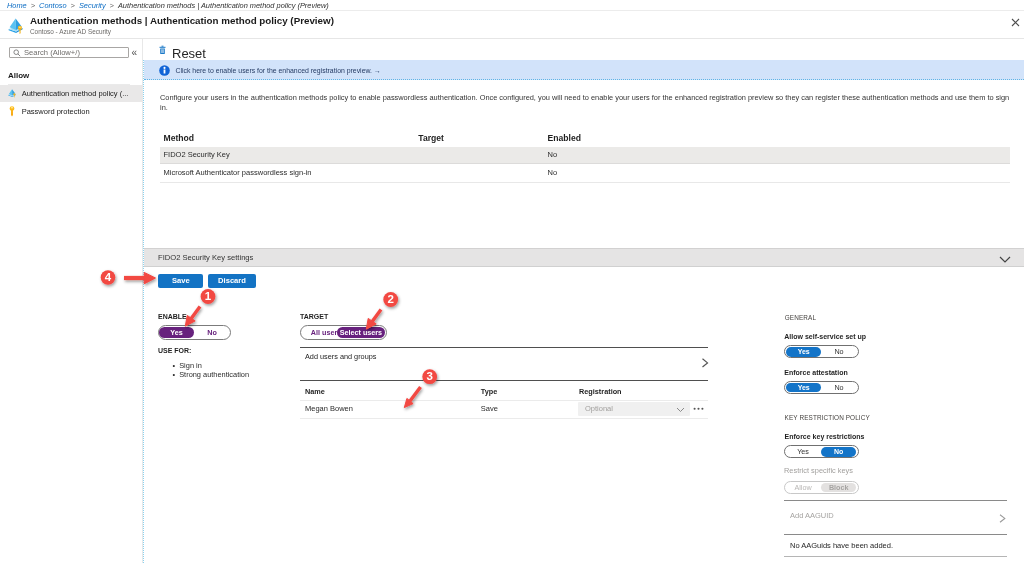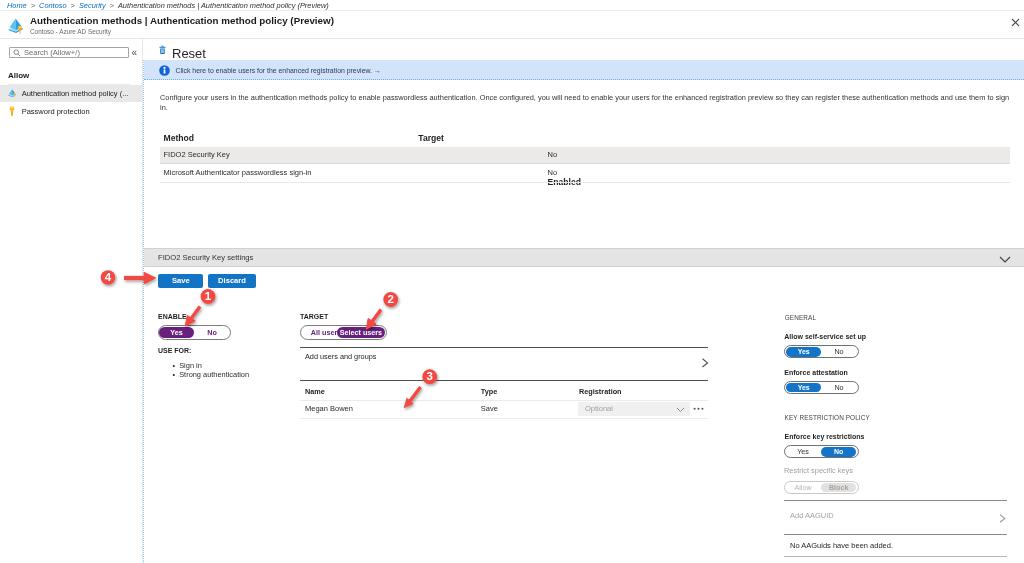--- a/index.html
+++ b/index.html
@@ -97,21 +97,21 @@
   <circle cx="5.5" cy="2.9" r="1.05" fill="#fff"></circle>
 </svg>
 <div class="abs" style="left:175.5px;top:67px;font-size:6.9px;color:#1f355e;">Click here to enable users for the enhanced registration preview. →</div>
 
 <div class="abs" style="left:143px;top:60px;width:0;height:503px;border-left:1px dotted #8ad2ef;"></div>
 
 <div class="abs" style="left:160px;top:93px;width:852px;font-size:7.4px;color:#333;line-height:10px;">Configure your users in the authentication methods policy to enable passwordless authentication. Once configured, you will need to enable your users for the enhanced registration preview so they can register these authentication methods and use them to sign<br>in.</div>
 
 <div class="abs lbl2" style="left:163.5px;top:133px;">Method</div>
 <div class="abs lbl2" style="left:418.3px;top:133px;">Target</div>
-<div class="abs lbl2" style="left:547.5px;top:133px;margin-top:44px;">Enabled</div>
+<div class="abs lbl2" style="left:547.5px;top:133px;">Enabled</div>
 <div class="abs" style="left:160.3px;top:147.4px;width:850.2px;height:17px;background:#ebeae8;border-bottom:1px solid #dcdbda;"></div>
 <div class="abs" style="left:163.5px;top:146.8px;font-size:7.5px;line-height:15.2px;color:#2b2b2b;">FIDO2 Security Key</div>
 <div class="abs" style="left:547.5px;top:146.8px;font-size:7.5px;line-height:15.2px;color:#2b2b2b;">No</div>
 <div class="abs" style="left:163.5px;top:165px;font-size:7.5px;line-height:16.5px;color:#2b2b2b;">Microsoft Authenticator passwordless sign-in</div>
 <div class="abs" style="left:547.5px;top:165px;font-size:7.5px;line-height:16.5px;color:#2b2b2b;">No</div>
 <div class="abs hline" style="left:160.3px;top:182px;width:850.2px;border-color:#e8e8e8;"></div>
 
 <div class="abs" style="left:143.5px;top:248px;width:880.5px;height:19px;background:#e5e4e4;border-top:1px solid #d2d1d1;border-bottom:1px solid #d0d0d0;"></div>
 <div class="abs" style="left:158px;top:248px;font-size:7.6px;line-height:19px;color:#333;">FIDO2 Security Key settings</div>
 <svg class="abs" style="left:999px;top:256px;" width="12" height="7" viewBox="0 0 12 7">

